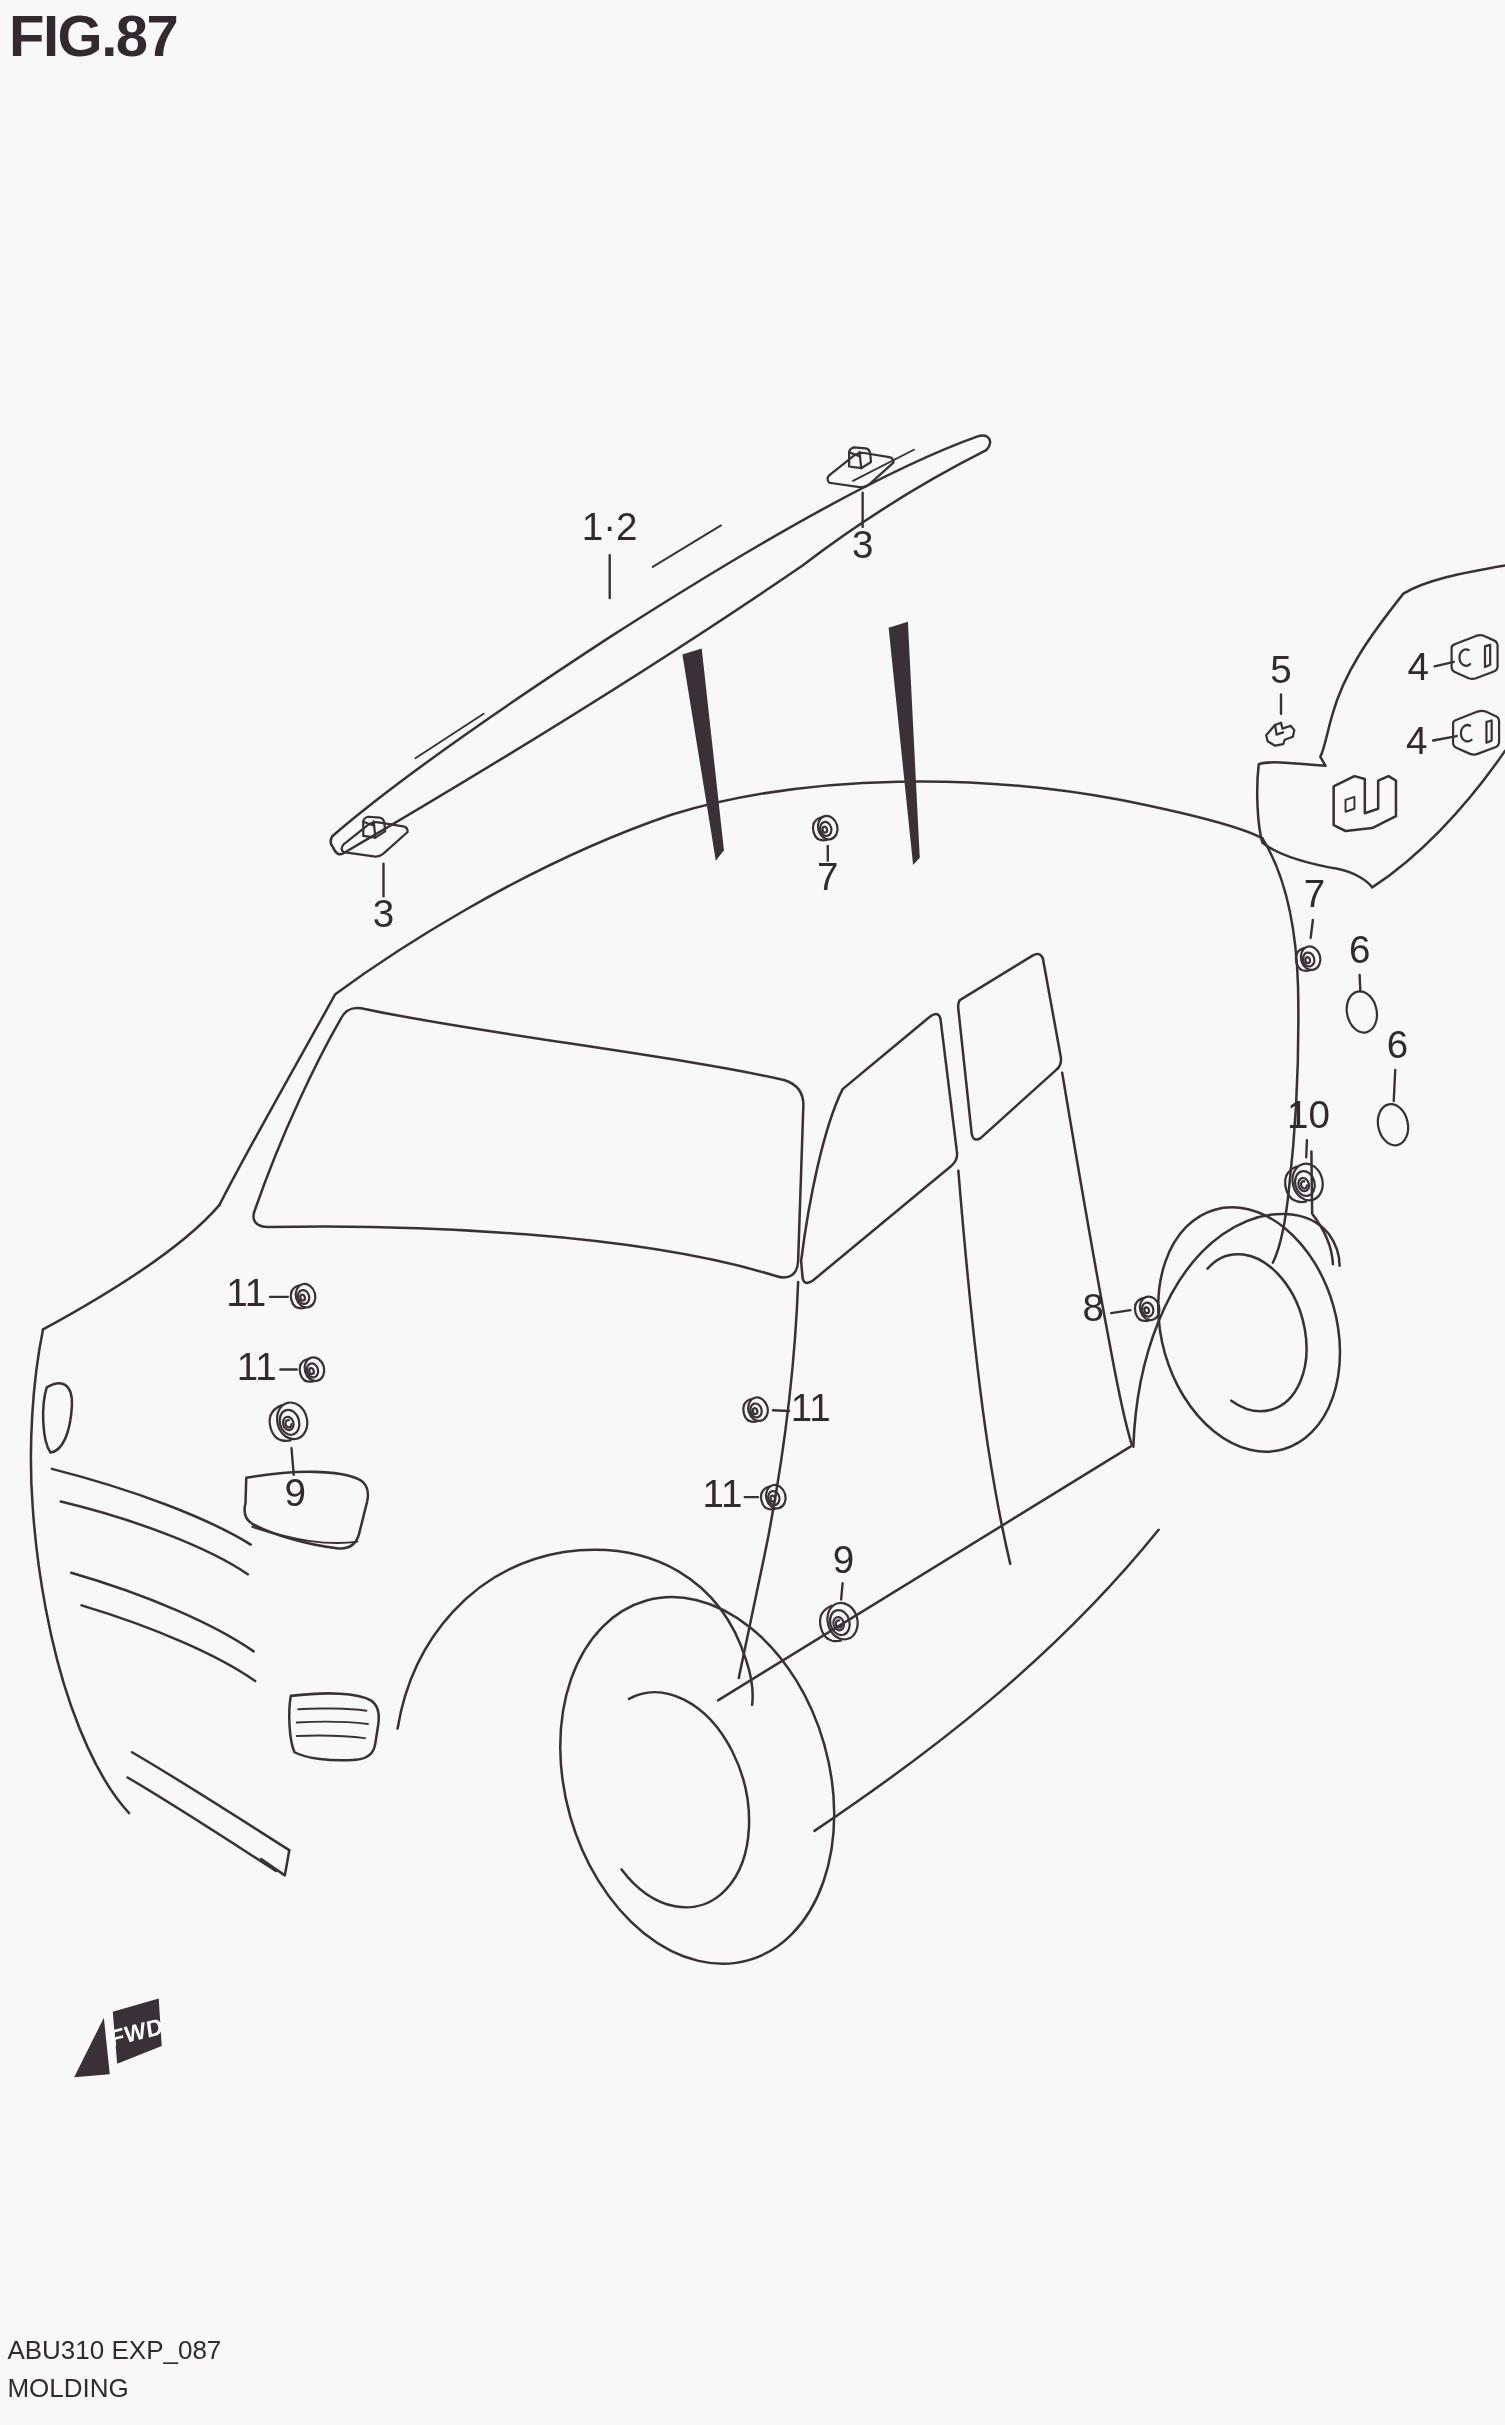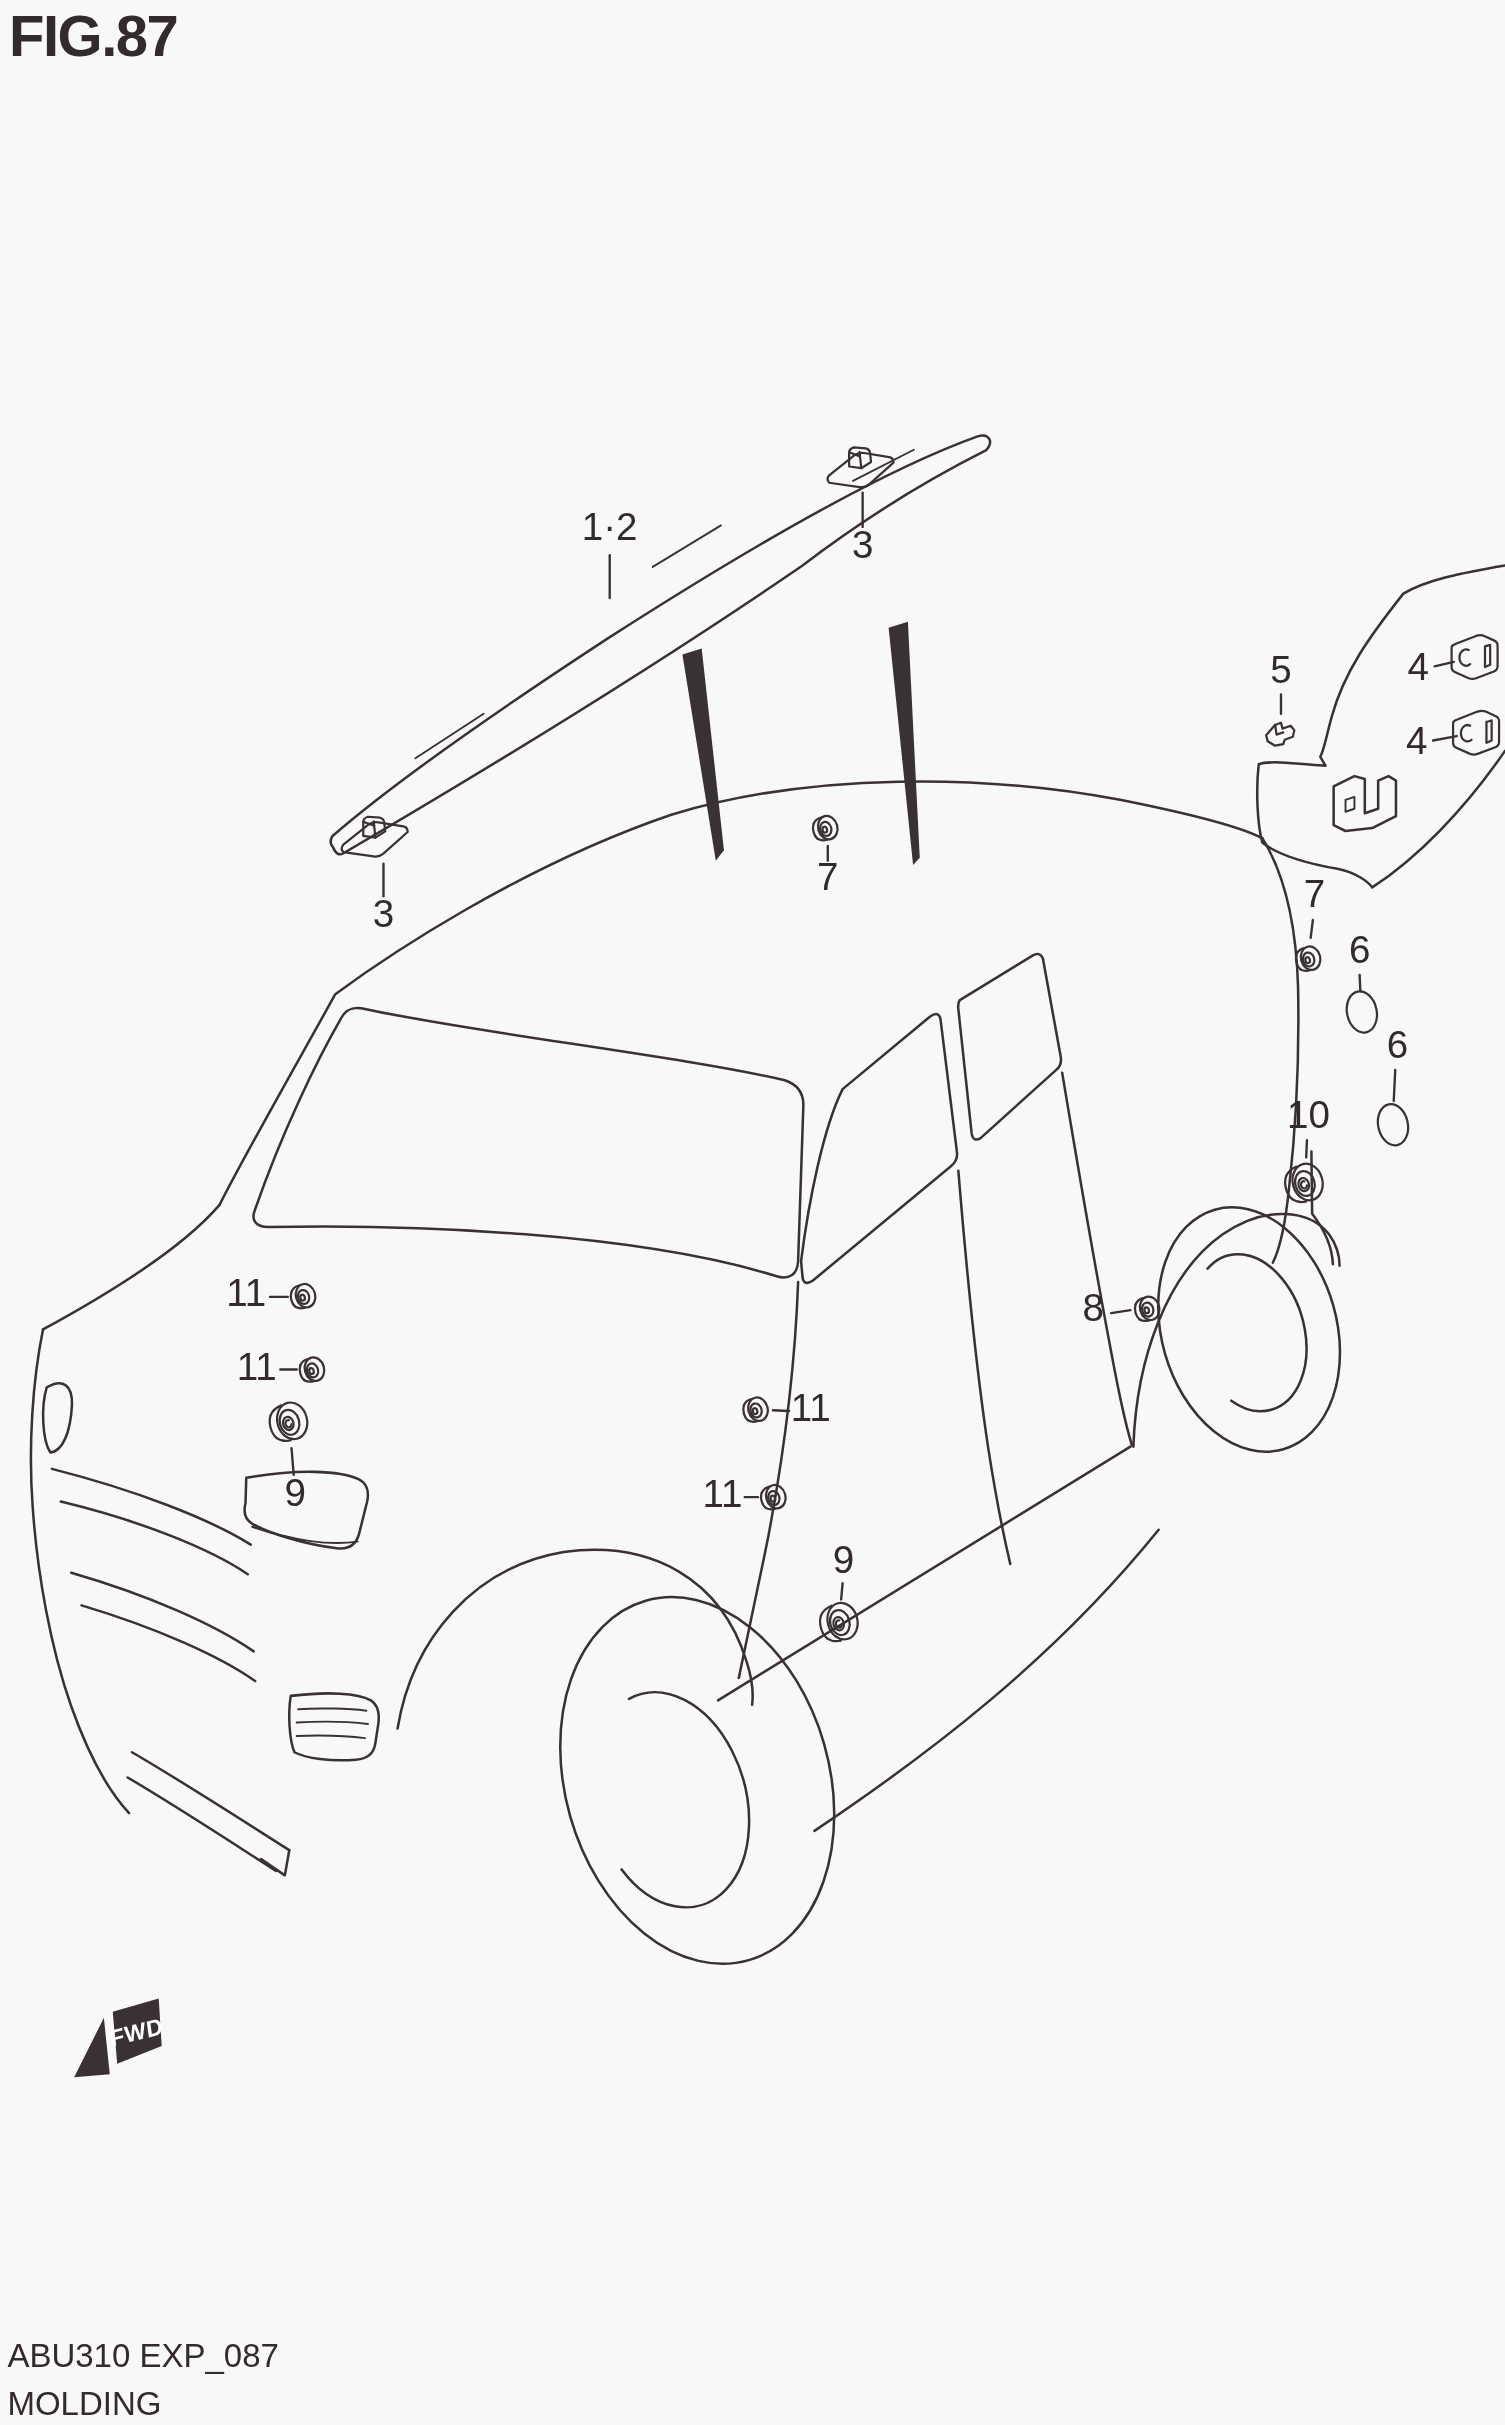--- a/index.html
+++ b/index.html
@@ -18,21 +18,21 @@
   }
   .fig-title{
     position:absolute;left:9px;top:1.5px;
     font-size:58px;font-weight:bold;letter-spacing:-1.5px;
     color:var(--text);
   }
   .footer{
     position:absolute;left:7.4px;top:2332px;
     color:var(--text);
   }
-  .footer-line{font-size:33px;line-height:1.45;letter-spacing:0px;}
+  .footer-line{font-size:26px;line-height:1.45;letter-spacing:0px;}
   svg.diagram{position:absolute;left:0;top:0;width:1505px;height:2426px;}
   .ln{fill:none;stroke:var(--line);stroke-width:3.4;stroke-linecap:round;stroke-linejoin:round;}
   .ln-thin{fill:none;stroke:var(--line);stroke-width:2.6;stroke-linecap:round;stroke-linejoin:round;}
   .fillpart{fill:var(--line);stroke:none;}
   .leader{stroke:var(--line);stroke-width:3.2;stroke-linecap:round;}
   .callout-num{font-family:"Liberation Sans",sans-serif;font-size:52px;fill:var(--text);text-anchor:middle;}
   .glyph{fill:none;stroke:var(--line);stroke-width:3;stroke-linecap:round;stroke-linejoin:round;}
   .fwd-text{font-family:"Liberation Sans",sans-serif;font-size:31px;font-weight:bold;fill:var(--inverse);text-anchor:middle;letter-spacing:1px;}
 </style>
 </head>

